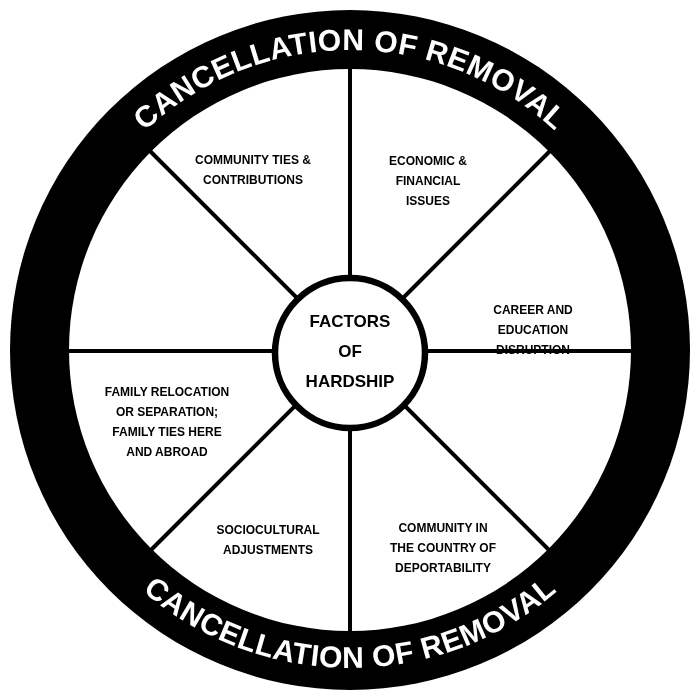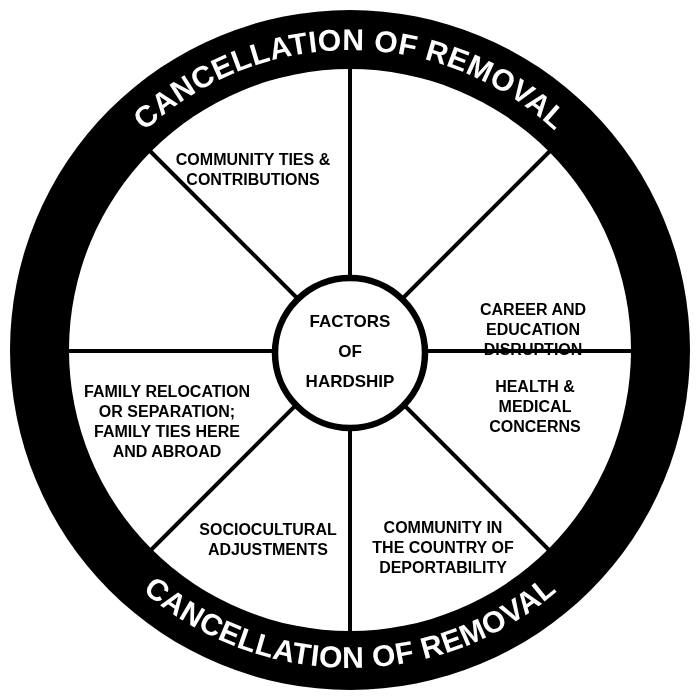--- a/index.html
+++ b/index.html
@@ -25,21 +25,21 @@
     font-weight: bold;
     font-size: 30px;
     letter-spacing: 0.5px;
   }
   .seg-label {
     position: absolute;
     transform: translate(-50%, -50%);
     white-space: pre-line;
     text-align: center;
     font-weight: bold;
-    font-size: 16px;
+    font-size: 12px;
     line-height: 20px;
     color: #000000;
   }
   .hub-label {
     position: absolute;
     transform: translate(-50%, -50%);
     white-space: pre-line;
     text-align: center;
     font-weight: bold;
     font-size: 17px;
@@ -79,28 +79,28 @@
     </text>
 
     <text class="arc-text" fill="#ffffff" text-anchor="middle">
       <textPath href="#bottomArcPath" startOffset="50%">CANCELLATION OF REMOVAL</textPath>
     </text>
   </svg>
 
   <div class="seg-label" style="left:253px; top:170px;">COMMUNITY TIES &amp;
 CONTRIBUTIONS</div>
 
+  <div class="seg-label" style="left:428px; top:181px;">ECONOMIC &amp;
+FINANCIAL
+ISSUES</div>
 
   <div class="seg-label" style="left:533px; top:290px;margin-top:40px;">CAREER AND
 EDUCATION
 DISRUPTION</div>
 
-  <div class="seg-label" style="left:535px; top:407px;">HEALTH &amp;
-MEDICAL
-CONCERNS</div>
 
   <div class="seg-label" style="left:443px; top:548px;">COMMUNITY IN
 THE COUNTRY OF
 DEPORTABILITY</div>
 
   <div class="seg-label" style="left:167px; top:422px;">FAMILY RELOCATION
 OR SEPARATION;
 FAMILY TIES HERE
 AND ABROAD</div>
 

